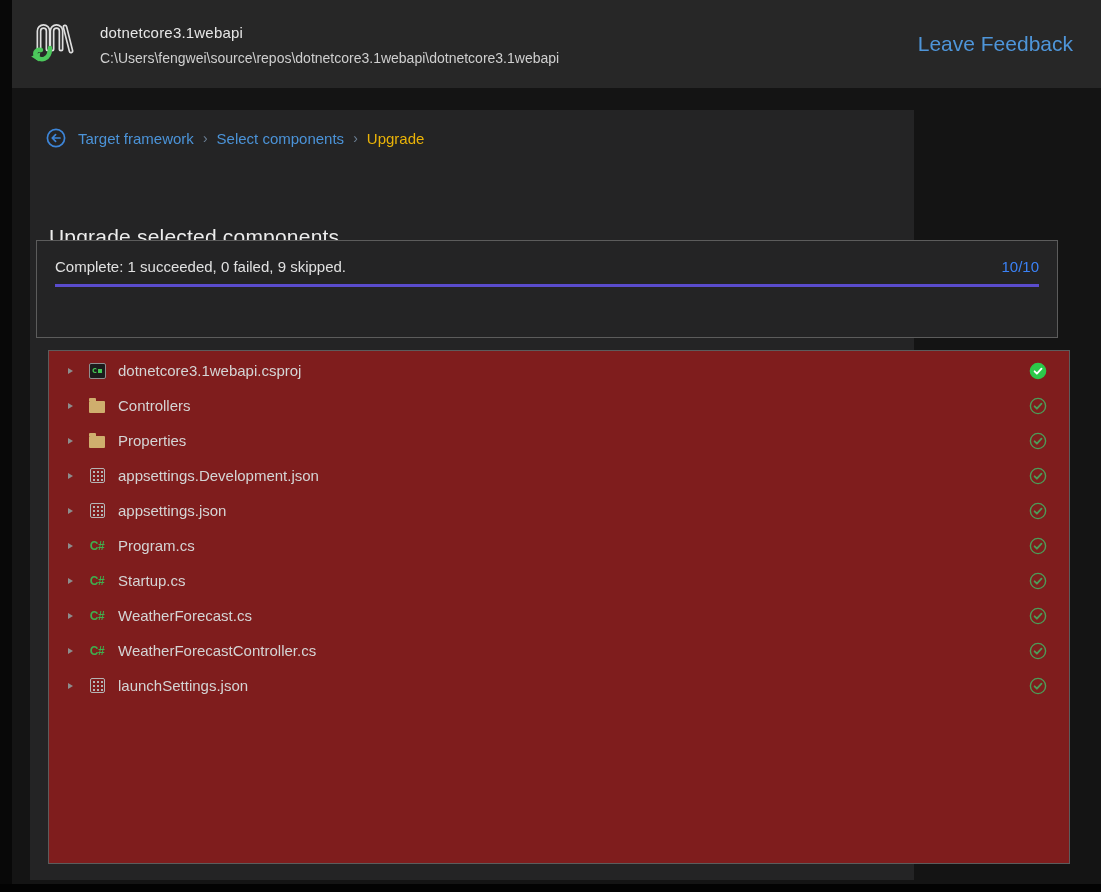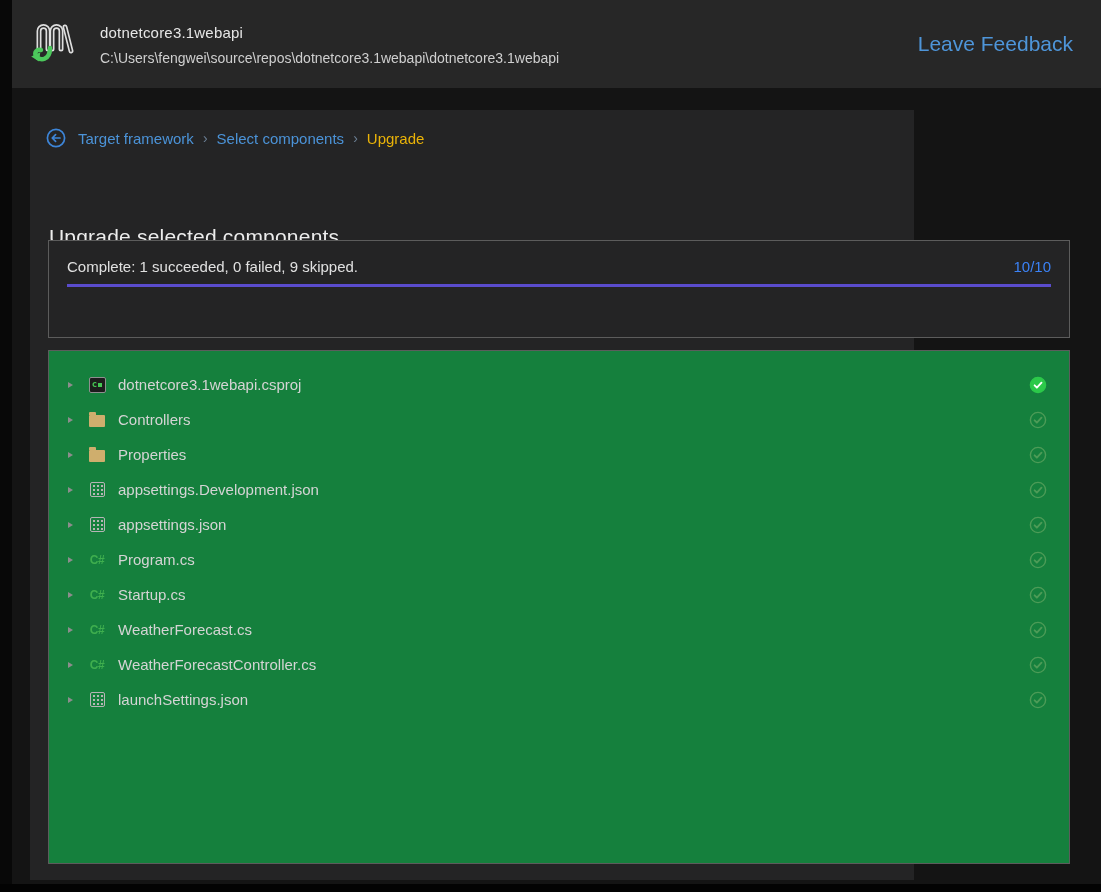--- a/index.html
+++ b/index.html
@@ -46,36 +46,36 @@
   .crumb-current { color:#eab308; }
 
   
   .page-title {
     position:absolute; left:19px; top:74px;
     font-size:21px; color:#ececec; letter-spacing:0.2px;margin-top:41px;
   }
 
   
   .progress-box {
-    position:absolute; left:18px; top:130px; width:1022px; height:98px;
+    position:absolute; left:6px; top:130px; width:1022px; height:98px;
     border:1px solid #5c5c5c; background:#242425;
   }
   .progress-row {
     display:flex; align-items:baseline; justify-content:space-between;
     padding:17px 18px 0 18px; font-size:15px; color:#e0e0e0;
   }
   .progress-counter { color:#3b82f6; }
   .progress-track { margin:9px 18px 0 18px; height:3px; background:#2e2e30; }
   .progress-fill  { height:3px; background:#5a4ccd; }
 
   
   .list-box {
     position:absolute; left:18px; top:240px; width:1022px; height:514px;
-    border:1px solid #5c5c5c; background:#15803d;
-    padding-top:16px; overflow:hidden;
+    border:1px solid #5c5c5c; background:#7f1d1d;
+    padding-top:2px; overflow:hidden;
   }
   .row {
     height:35px; display:flex; align-items:center;
     padding:0 22px 0 19px; cursor:pointer;
   }
   .tri {
     width:0; height:0; flex:0 0 auto;
     border-left:5px solid #8d8d8d;
     border-top:3.5px solid transparent;
     border-bottom:3.5px solid transparent;

